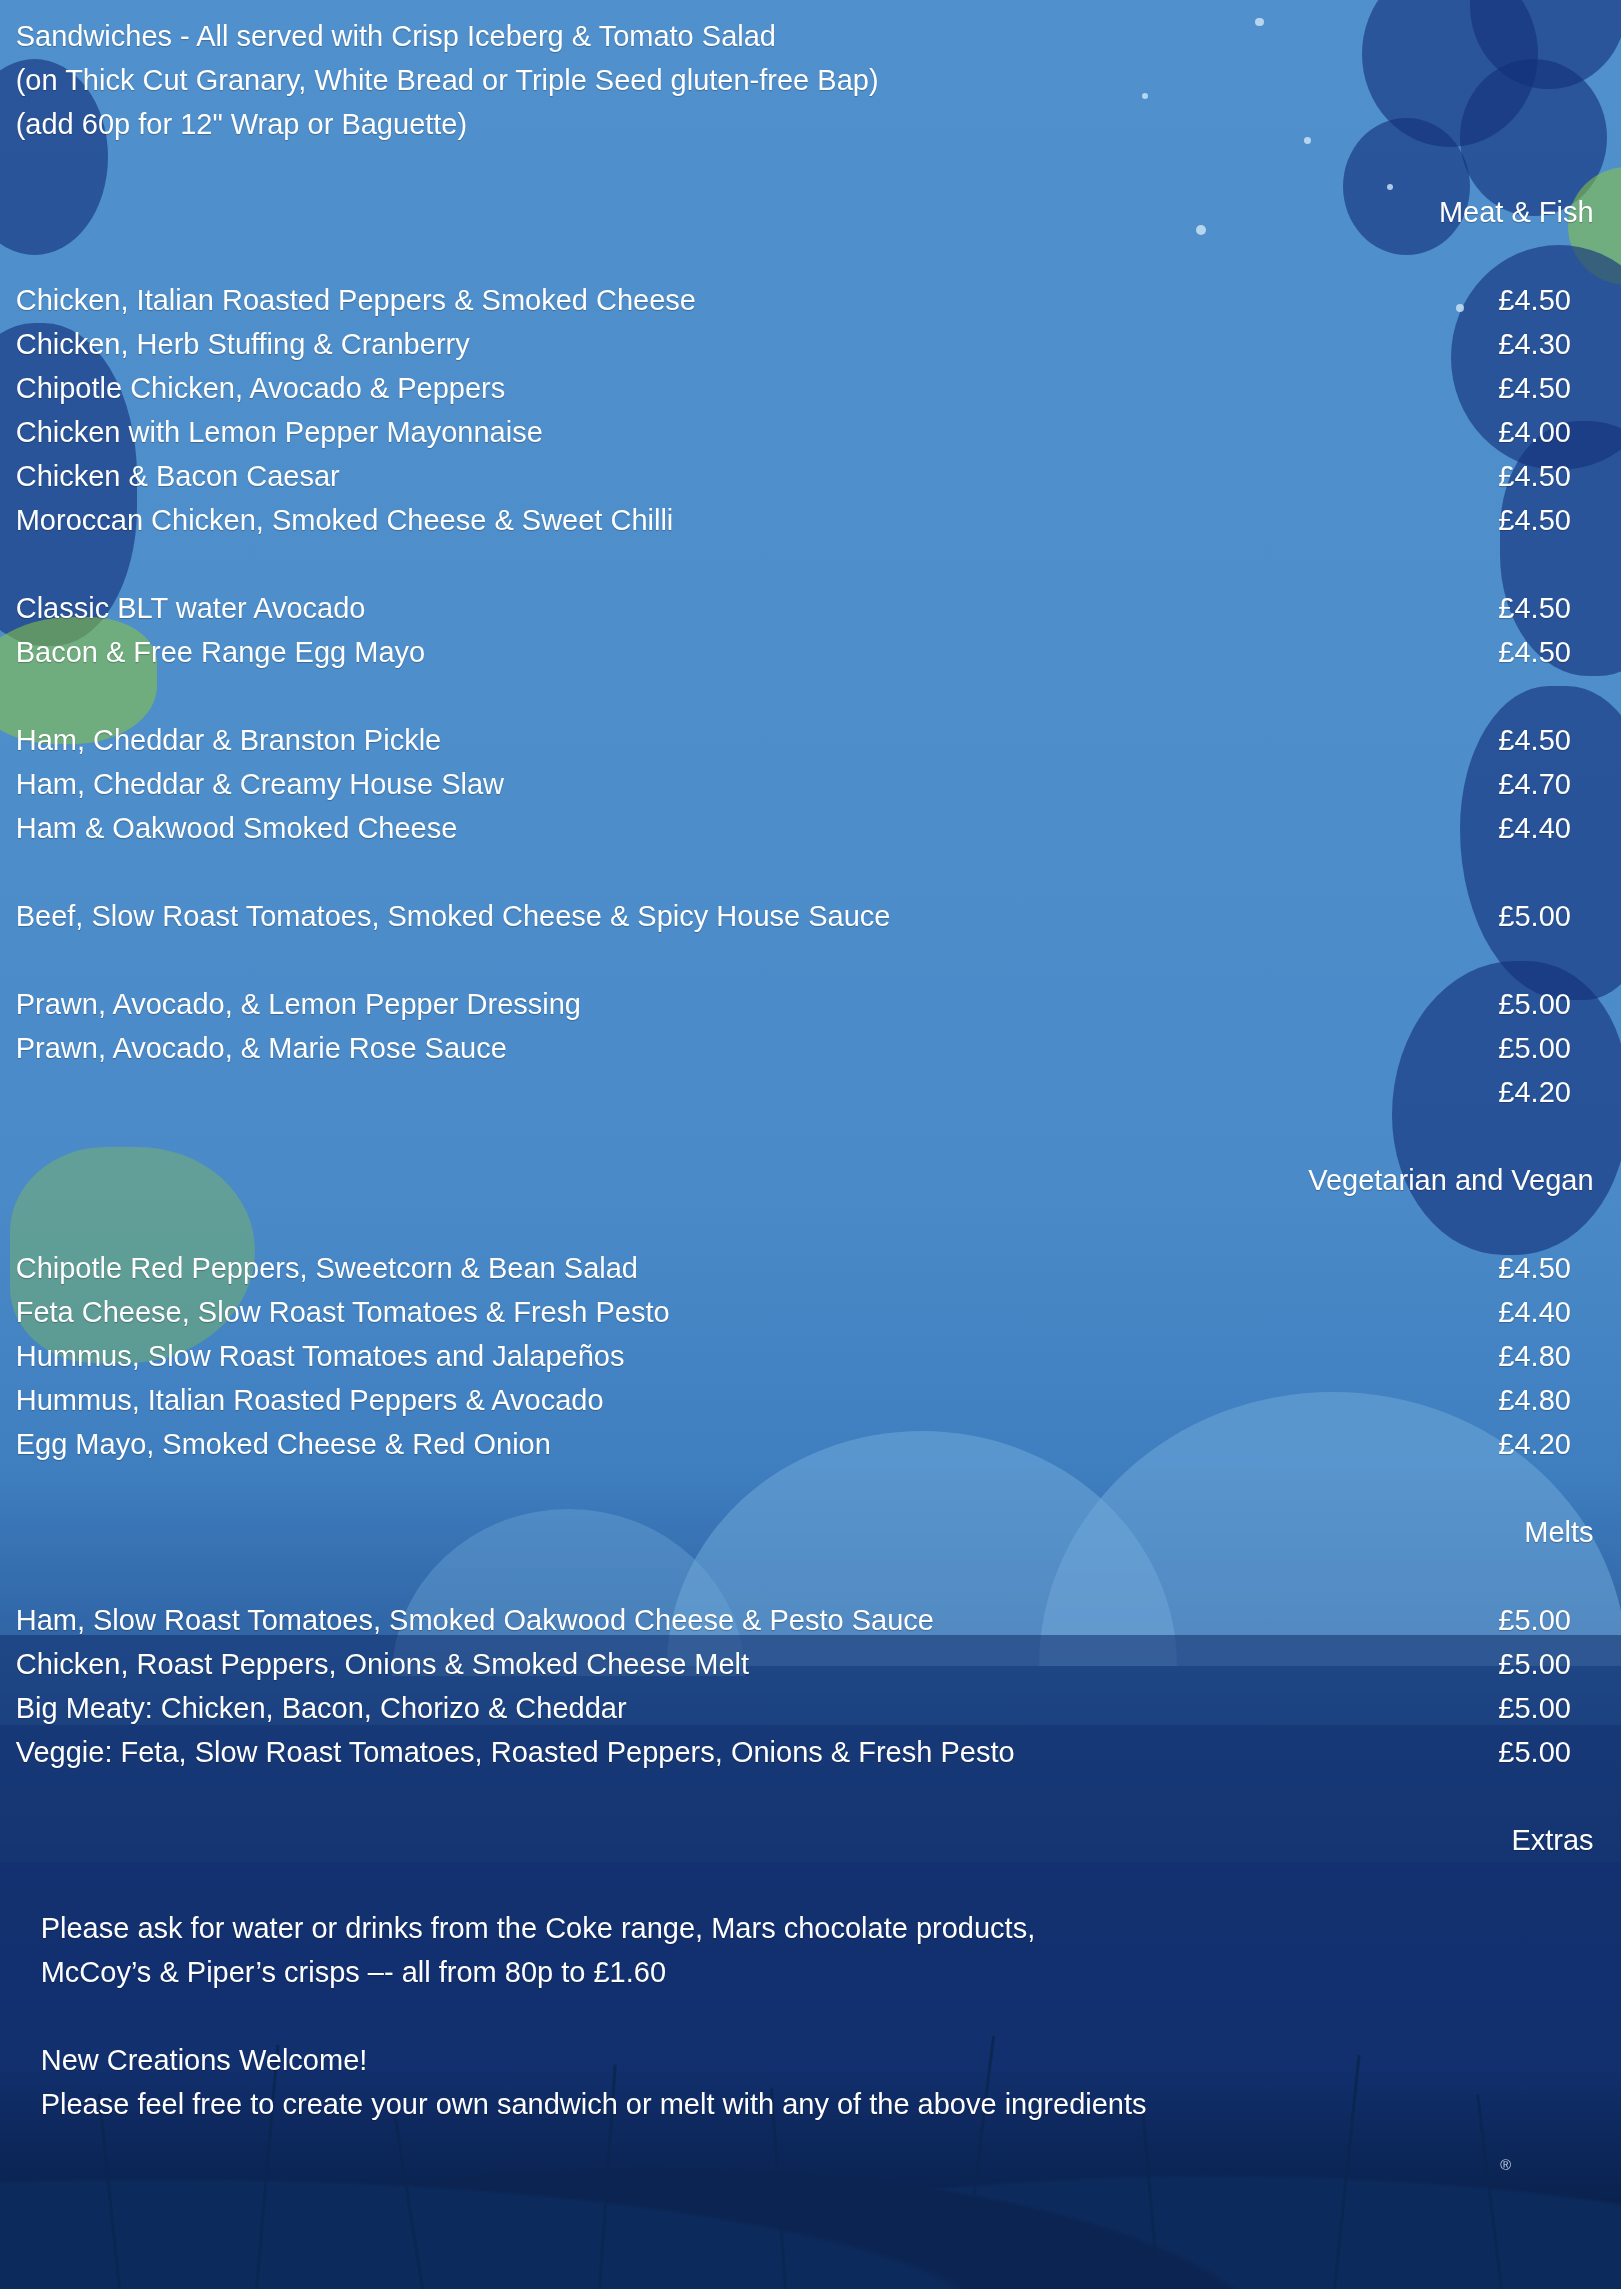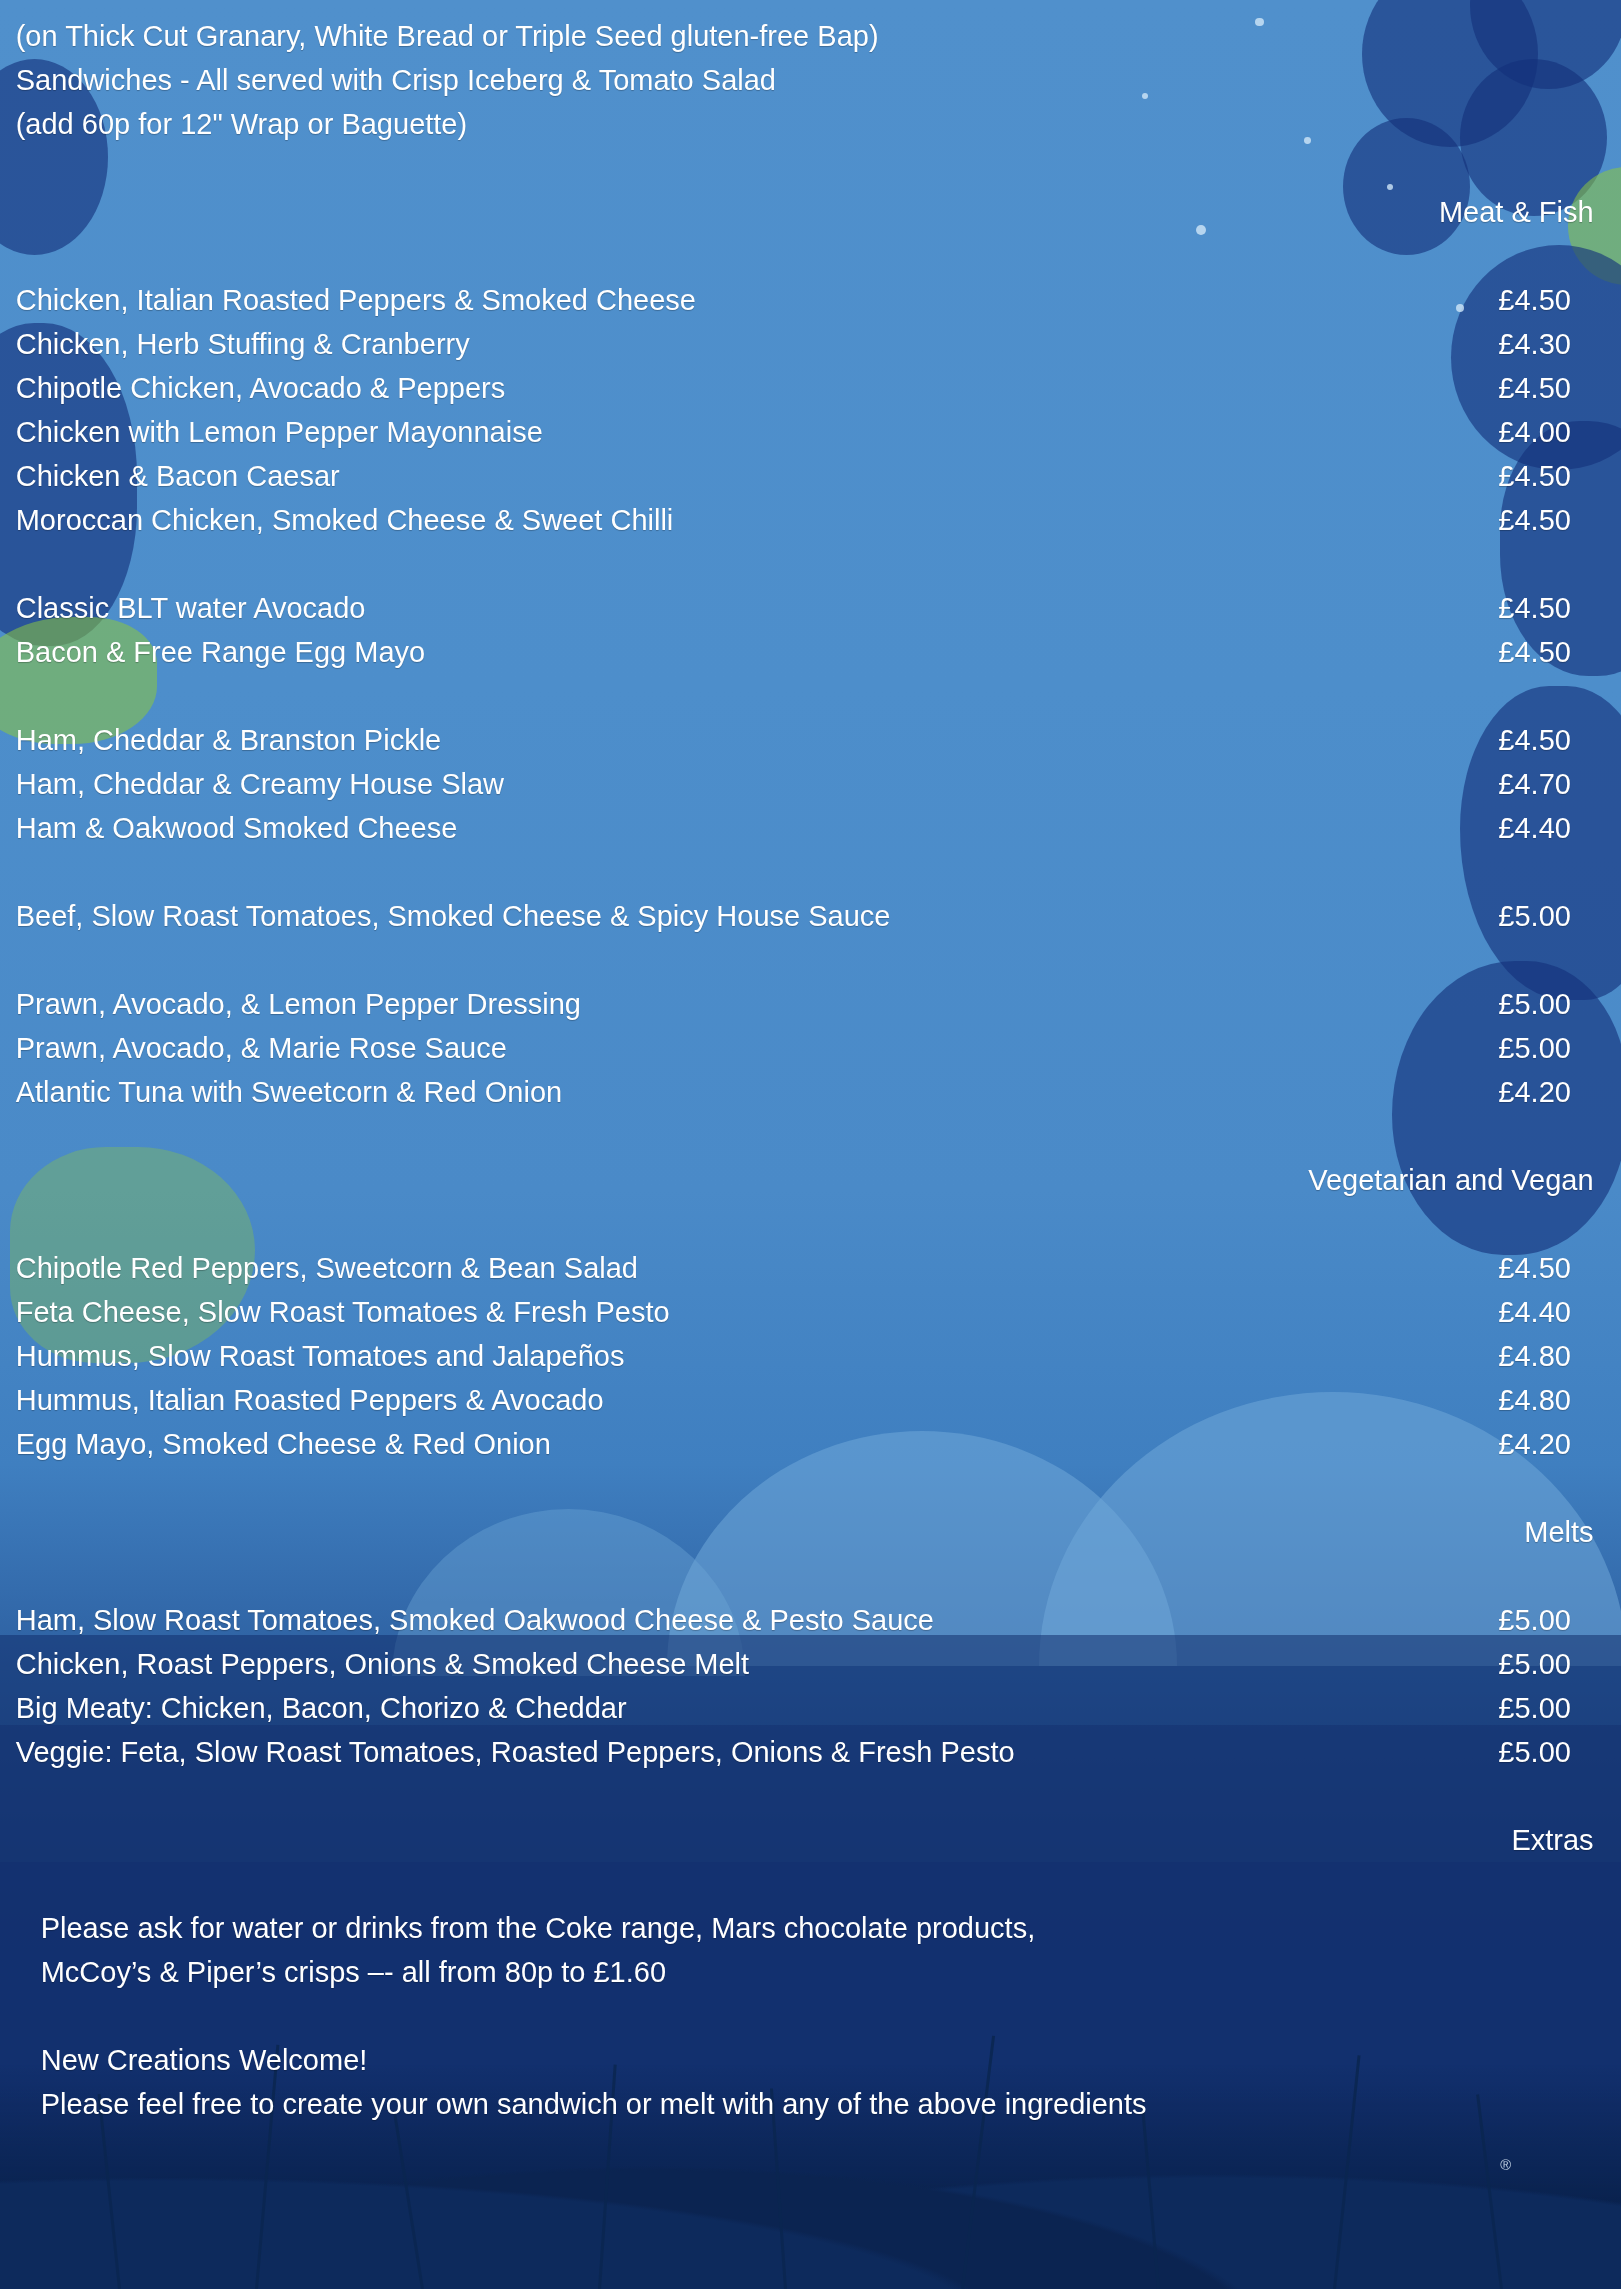--- a/index.html
+++ b/index.html
@@ -166,22 +166,22 @@
   <div class="sparkle" style="left:1304px; top:137px; width:6.9px; height:6.9px;"></div>
   <div class="sparkle" style="left:1196px; top:225px; width:9.8px; height:9.8px;"></div>
   <div class="sparkle" style="left:1387px; top:184px; width:5.9px; height:5.9px;"></div>
   <div class="sparkle" style="left:1142px; top:93px; width:5.9px; height:5.9px;"></div>
   <div class="sparkle" style="left:1456px; top:304px; width:7.8px; height:7.8px;"></div>
 </div>
 
 <div class="menu">
 
   <div>
+    <div class="intro-line">Sandwiches - All served with Crisp Iceberg &amp; Tomato Salad</div>
     <div class="intro-line">(on Thick Cut Granary, White Bread or Triple Seed gluten-free Bap)</div>
-    <div class="intro-line">Sandwiches - All served with Crisp Iceberg &amp; Tomato Salad</div>
     <div class="intro-line">(add 60p for 12" Wrap or Baguette)</div>
   </div>
 
   <div class="section-head">Meat &amp; Fish</div>
 
   <div>
     <div class="row">
         <span class="name">Chicken, Italian Roasted Peppers &amp; Smoked Cheese</span>
         <span class="dots"></span>
         <span class="price">£4.50</span>
@@ -265,21 +265,20 @@
         <span class="name">Prawn, Avocado, &amp; Lemon Pepper Dressing</span>
         <span class="dots"></span>
         <span class="price">£5.00</span>
       </div>
     <div class="row">
         <span class="name">Prawn, Avocado, &amp; Marie Rose Sauce</span>
         <span class="dots"></span>
         <span class="price">£5.00</span>
       </div>
     <div class="row">
-        <span class="name">Atlantic Tuna with Sweetcorn &amp; Red Onion</span>
         <span class="dots"></span>
         <span class="price">£4.20</span>
       </div>
   </div>
 
   <div class="section-head">Vegetarian and Vegan</div>
 
   <div>
     <div class="row">
         <span class="name">Chipotle Red Peppers, Sweetcorn &amp; Bean Salad</span>

